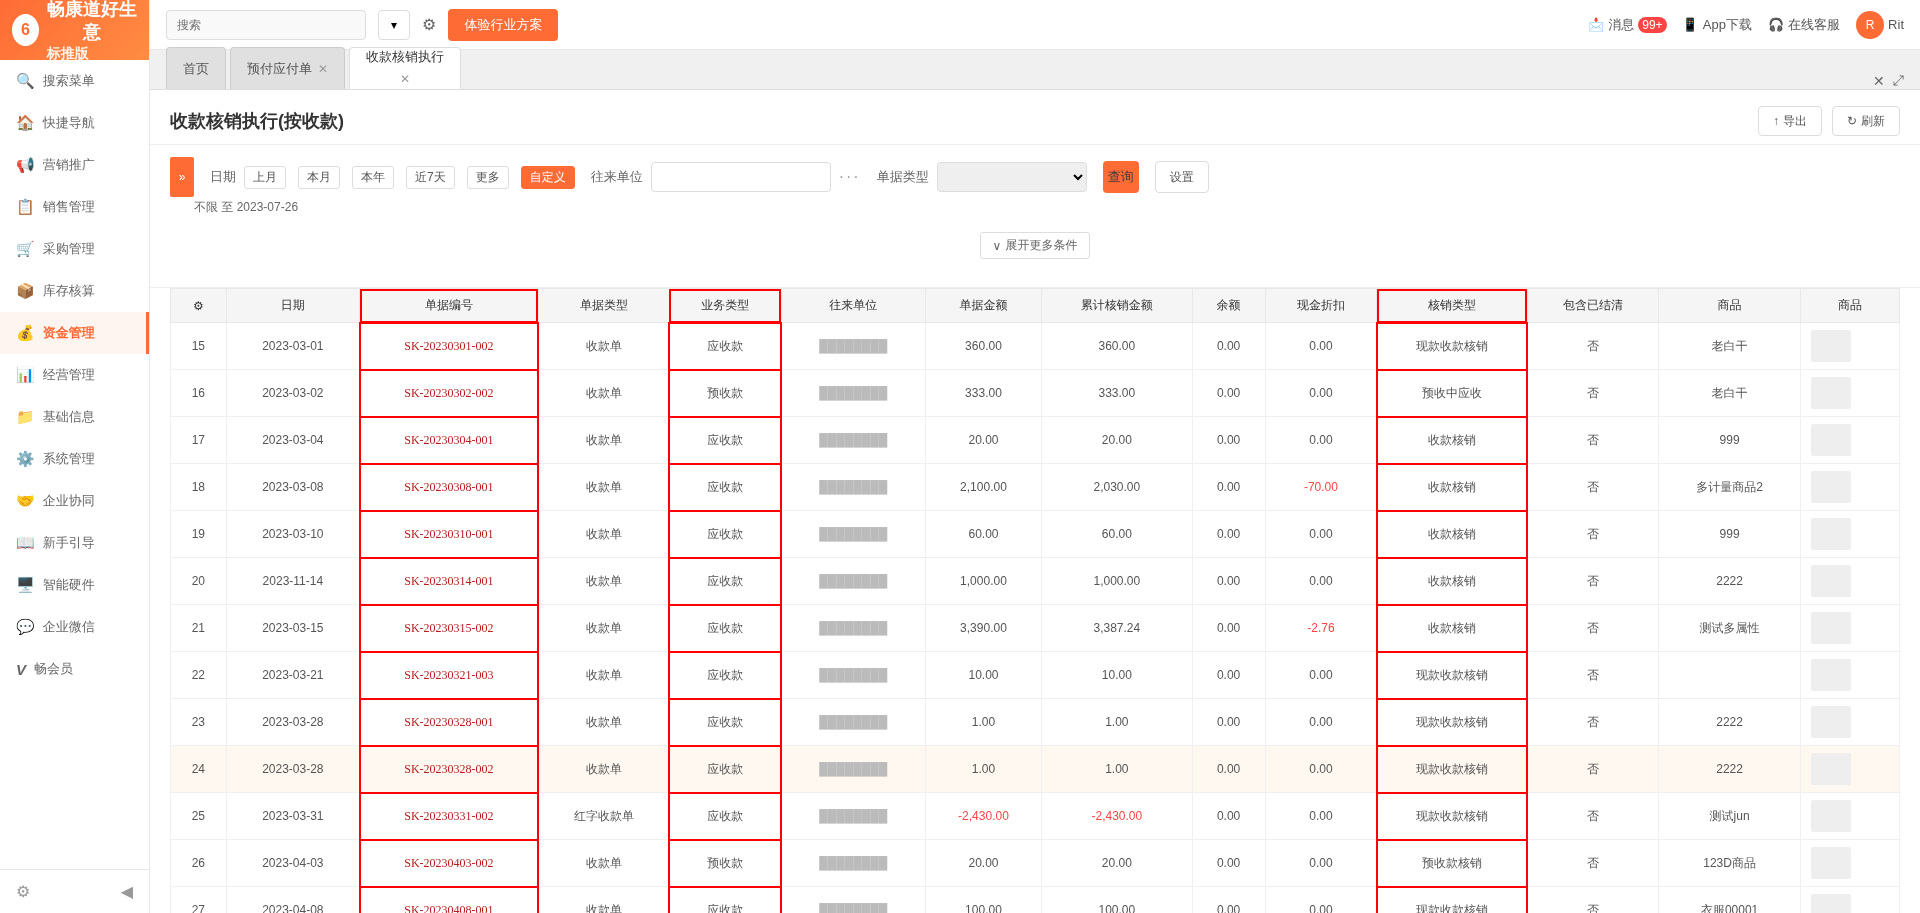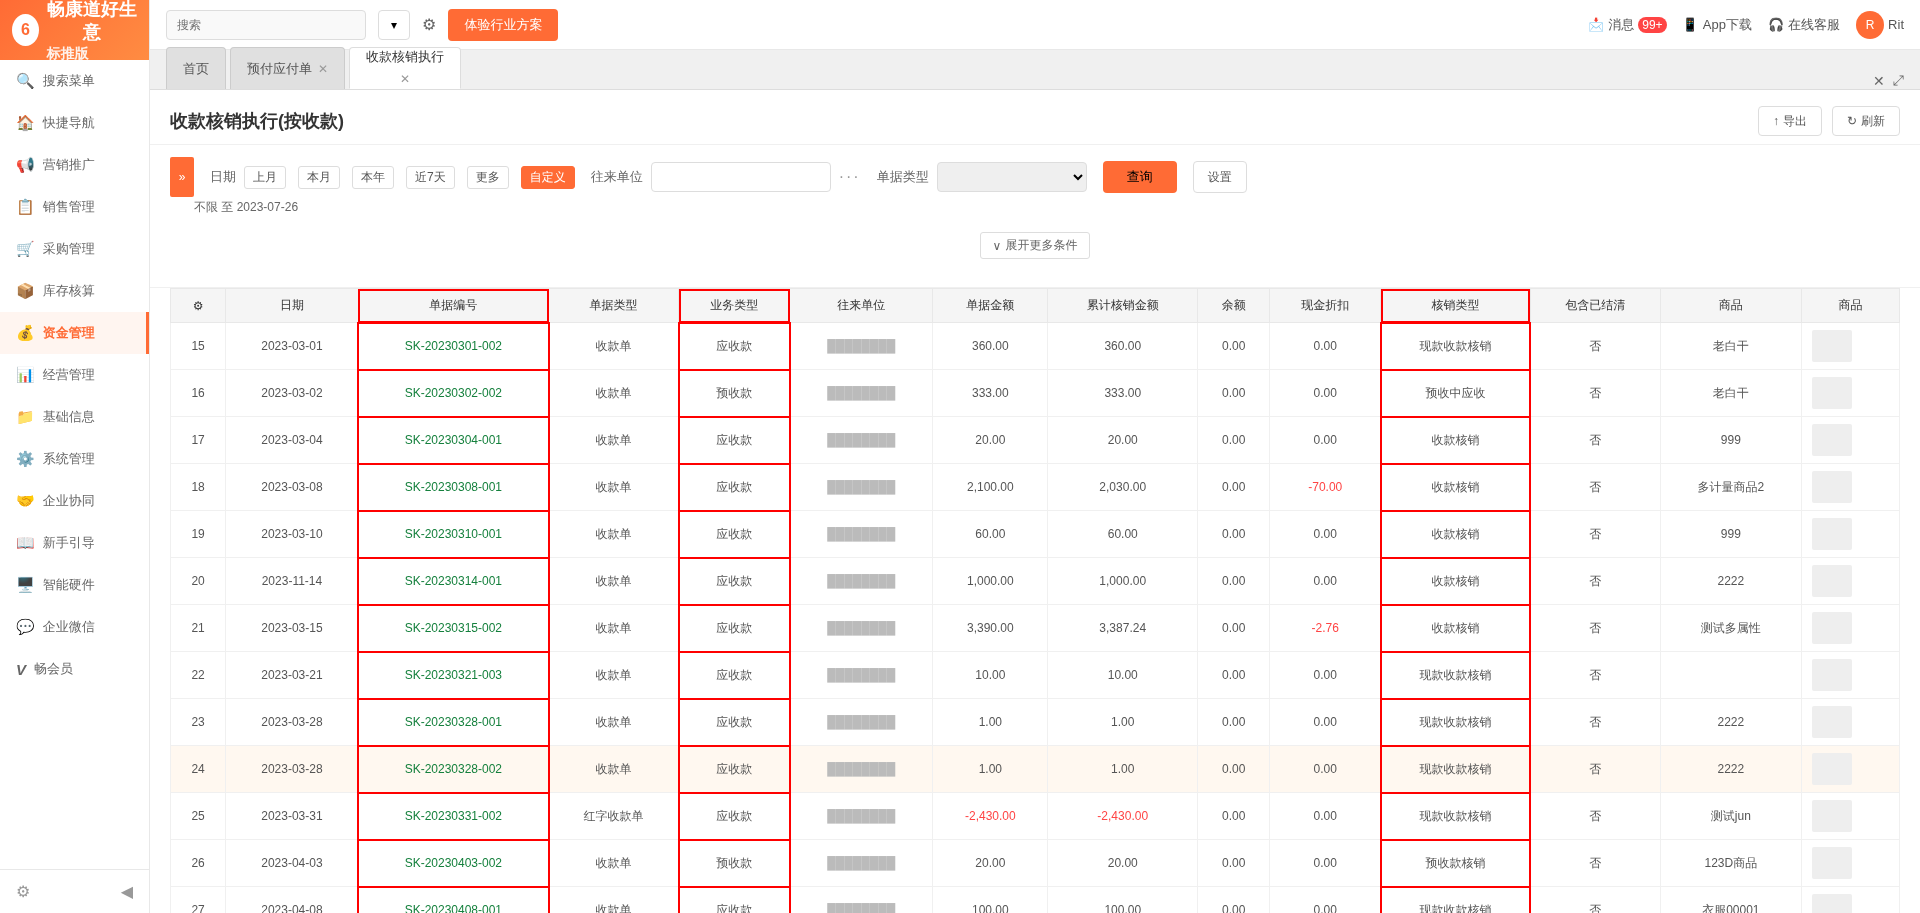--- a/index.html
+++ b/index.html
@@ -55,32 +55,32 @@
     
     .filter-bar { padding: 12px 20px; background: #fff; border-bottom: 1px solid #f0f0f0; }
     .filter-row { display: flex; align-items: center; gap: 16px; flex-wrap: wrap; }
     .filter-item { display: flex; align-items: center; gap: 8px; }
     .filter-label { color: #666; font-size: 13px; }
     .filter-date-btns { display: flex; gap: 12px; }
     .date-btn { padding: 2px 8px; border: 1px solid #ddd; border-radius: 3px; cursor: pointer; font-size: 12px; color: #555; background: #fff; }
     .date-btn.custom { background: #ff6b35; color: #fff; border-color: #ff6b35; }
     .filter-dots { color: #999; font-size: 16px; letter-spacing: 2px; }
     .filter-select { height: 30px; padding: 0 10px; border: 1px solid #ddd; border-radius: 4px; font-size: 12px; min-width: 150px; }
-    .query-btn { height: 32px; padding: 0 24px; background: #ff6b35; color: #000000; border: none; border-radius: 4px; cursor: pointer; font-size: 13px; }
+    .query-btn { height: 32px; padding: 0 5px; background: #ff6b35; color: #404040; border: none; border-radius: 4px; cursor: pointer; font-size: 13px; }
     .setting-btn { height: 32px; padding: 0 14px; border: 1px solid #ddd; border-radius: 4px; background: #fff; cursor: pointer; font-size: 12px; color: #555; }
     .expand-btn { display: flex; align-items: center; gap: 4px; color: #666; cursor: pointer; font-size: 12px; padding: 4px 12px; border: 1px solid #ddd; border-radius: 3px; background: #fff; margin: 8px 0; }
     .expand-center { display: flex; justify-content: center; margin: 8px 0; }
 
     
     .table-container { overflow-x: auto; padding: 0 20px; }
     table { width: 100%; border-collapse: collapse; font-size: 12px; }
     thead th { background: #f5f5f5; border: 1px solid #e8e8e8; padding: 8px 10px; text-align: center; color: #333; font-weight: normal; white-space: nowrap; }
     tbody td { border: 1px solid #f0f0f0; padding: 7px 10px; text-align: center; color: #555; white-space: nowrap; }
     tbody tr.highlighted { background: #fff8f0; }
-    .link-cell { color: #15803d; cursor: pointer; text-decoration: none; }
+    .link-cell { color: #b91c1c; cursor: pointer; text-decoration: none; font-family: Liberation Serif, serif; }
     .negative { color: #ff4444; }
   </style>
 </head>
 <body>
 
 <div class="sidebar">
   <div class="sidebar-logo">
     <div class="sidebar-logo-icon">
       <span>6</span>
     </div>

